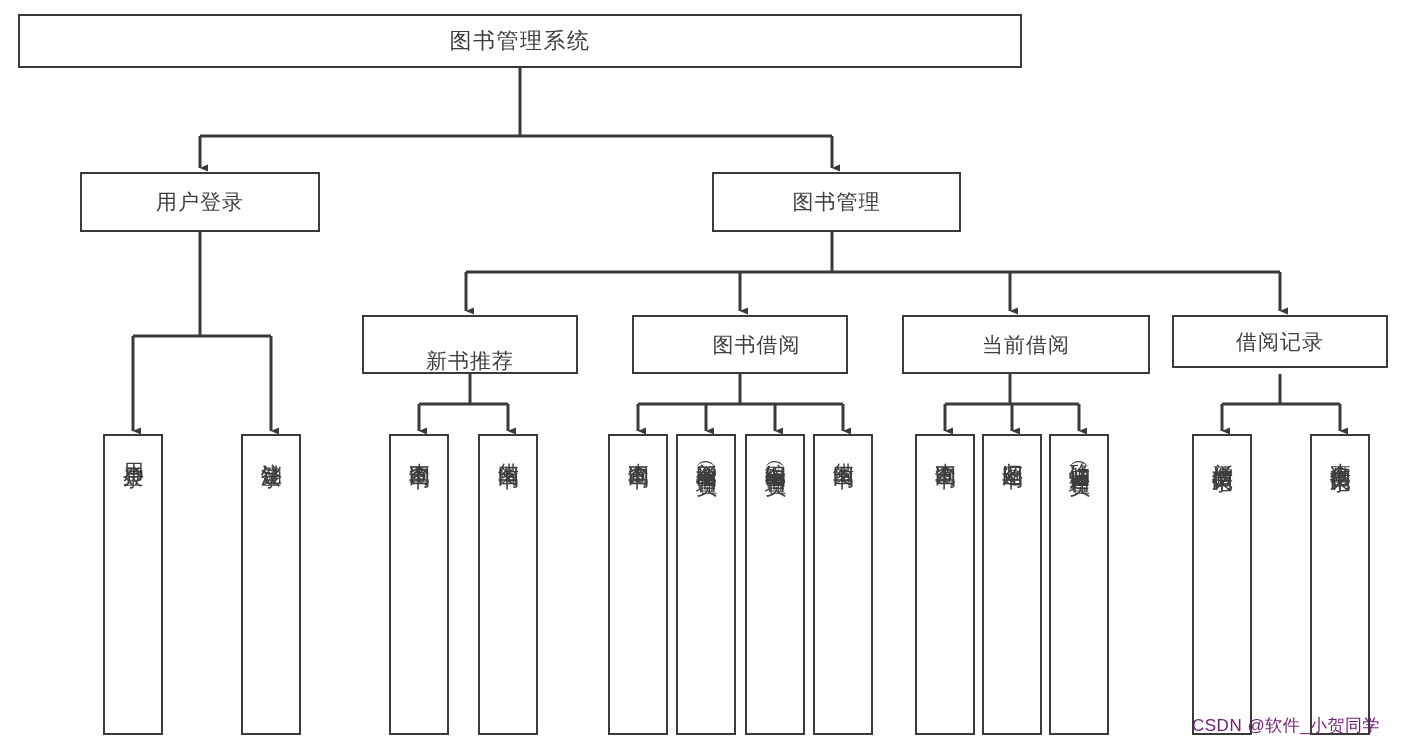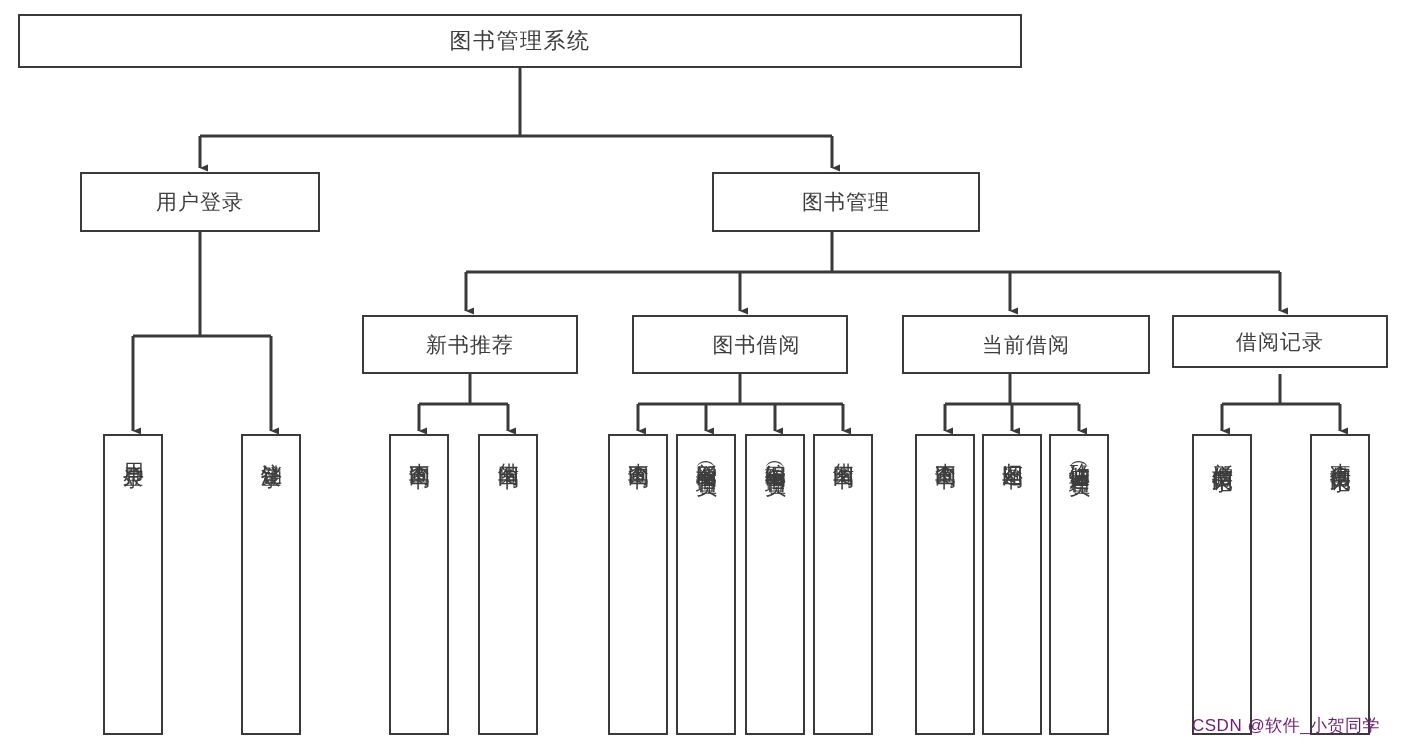--- a/index.html
+++ b/index.html
@@ -87,25 +87,25 @@
     </g>
   </svg>
 
   <div class="node root horiz" style="left:18px;top:14px;width:1004px;height:54px;">
     <span>图书管理系统</span>
   </div>
 
   <div class="node horiz" style="left:80px;top:172px;width:240px;height:60px;">
     <span>用户登录</span>
   </div>
-  <div class="node horiz" style="left:712px;top:172px;width:268px;height:60px;">
+  <div class="node horiz" style="left:712px;top:172px;width:249px;height:60px;">
     <span>图书管理</span>
   </div>
 
-  <div class="node horiz" style="left:362px;top:315px;width:216px;height:59px;">
+  <div class="node horiz" style="left:362px;top:315px;width:216px;height:59px;align-items:flex-end;">
     <span>新书推荐</span>
   </div>
   <div class="node horiz" style="left:632px;top:315px;width:216px;height:59px;padding-left:33px;">
     <span>图书借阅</span>
   </div>
   <div class="node horiz" style="left:902px;top:315px;width:248px;height:59px;">
     <span>当前借阅</span>
   </div>
   <div class="node horiz" style="left:1172px;top:315px;width:216px;height:53px;">
     <span>借阅记录</span>

